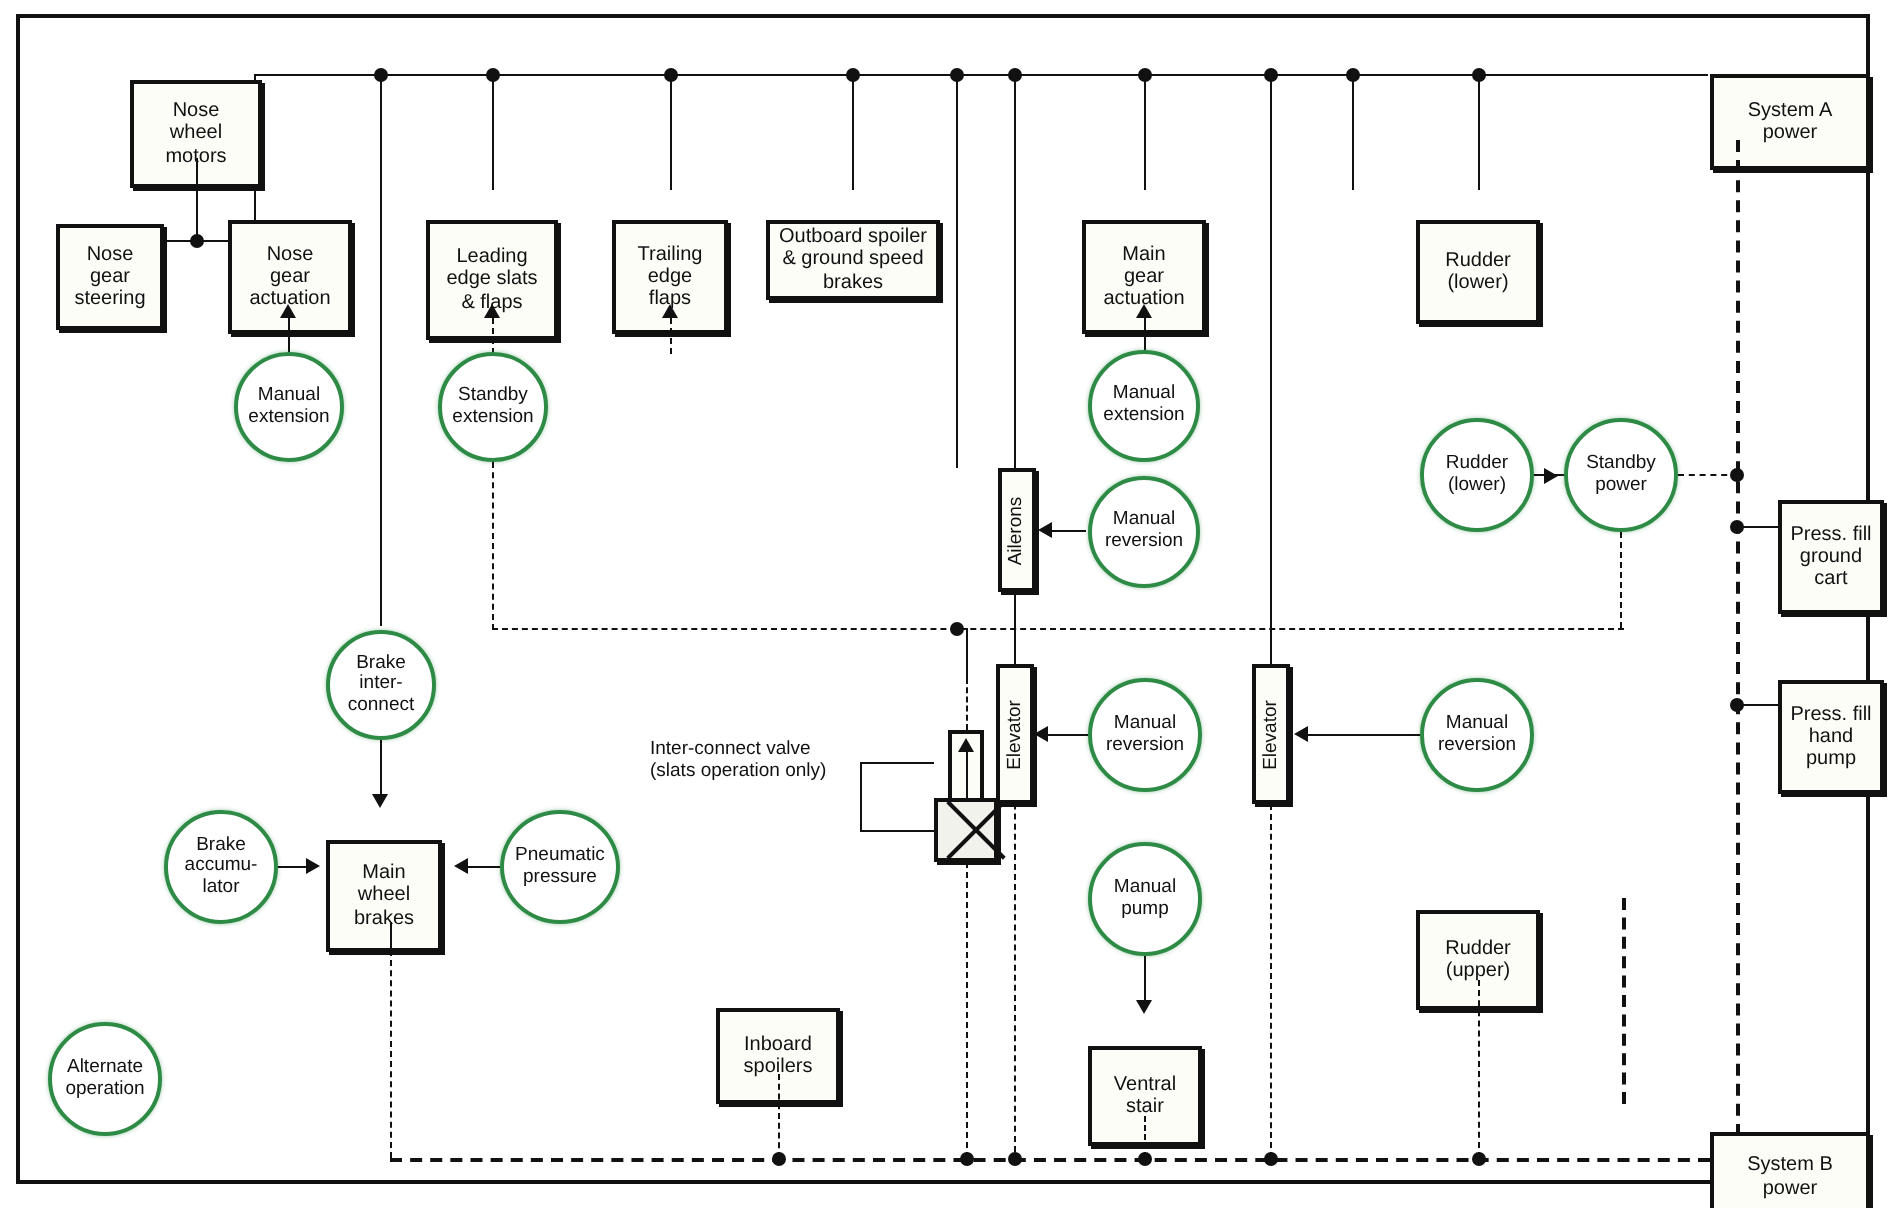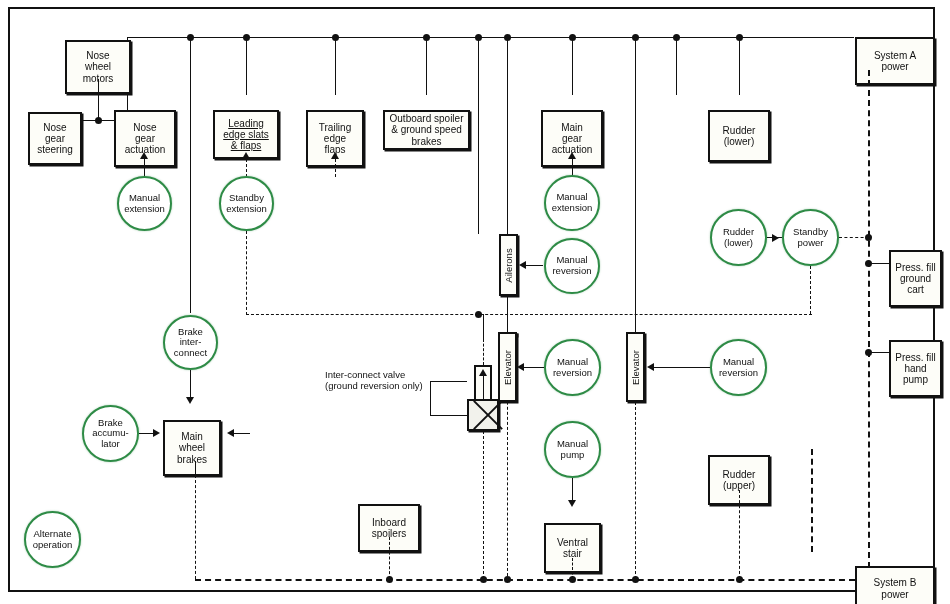--- a/index.html
+++ b/index.html
@@ -149,21 +149,21 @@
     <div class="hl" style="left:71px;top:111px;width:48px;"></div>
     <div class="dot" style="left:85px;top:108px;"></div>
 
     <div class="box" style="left:18px;top:88px;width:54px;height:53px;">Nose
 gear
 steering</div>
     <div class="box" style="left:104px;top:86px;width:62px;height:57px;">Nose
 gear
 actuation</div>
 
-    <div class="box" style="left:203px;top:86px;width:66px;height:49px;text-decoration:underline;">Leading
+    <div class="box" style="left:203px;top:86px;width:66px;height:60px;">Leading
 edge slats
 &amp; flaps</div>
     <div class="box" style="left:296px;top:86px;width:58px;height:57px;">Trailing
 edge
 flaps</div>
     <div class="box" style="left:373px;top:86px;width:87px;height:40px;">Outboard spoiler
 &amp; ground speed
 brakes</div>
     <div class="box" style="left:531px;top:86px;width:62px;height:57px;">Main
 gear
@@ -241,31 +241,33 @@
     <div class="box" style="left:153px;top:396px;width:58px;height:56px;">Main
 wheel
 brakes</div>
 
     <div class="circ" style="left:72px;top:396px;width:57px;height:57px;">Brake
 accumu-
 lator</div>
     <div class="hl" style="left:129px;top:424px;width:16px;"></div>
     <div class="ar-rt" style="left:143px;top:420px;"></div>
 
+    <div class="circ" style="left:240px;top:396px;width:60px;height:57px;">Pneumatic
+pressure</div>
     <div class="hl" style="left:219px;top:424px;width:21px;"></div>
     <div class="ar-lf" style="left:217px;top:420px;"></div>
 
     <div class="vl" style="left:185px;top:452px;height:16px;"></div>
     <div class="vld" style="left:185px;top:466px;height:104px;"></div>
 
     <div class="circ" style="left:14px;top:502px;width:57px;height:57px;">Alternate
 operation</div>
 
     <div class="lbl" style="left:315px;top:360px;width:140px;">Inter-connect valve
-(ground reversion only)</div>
+(slats operation only)</div>
     <div class="hl" style="left:420px;top:372px;width:37px;"></div>
     <div class="vl" style="left:420px;top:372px;height:34px;"></div>
     <div class="hl" style="left:420px;top:406px;width:37px;"></div>
 
     <div id="valve-stem"></div>
     <div class="vl" style="left:473px;top:366px;height:24px;"></div>
     <div class="ar-up" style="left:469px;top:360px;"></div>
     <div class="vld" style="left:473px;top:330px;height:26px;"></div>
     <div class="vl" style="left:473px;top:305px;height:28px;"></div>
 

